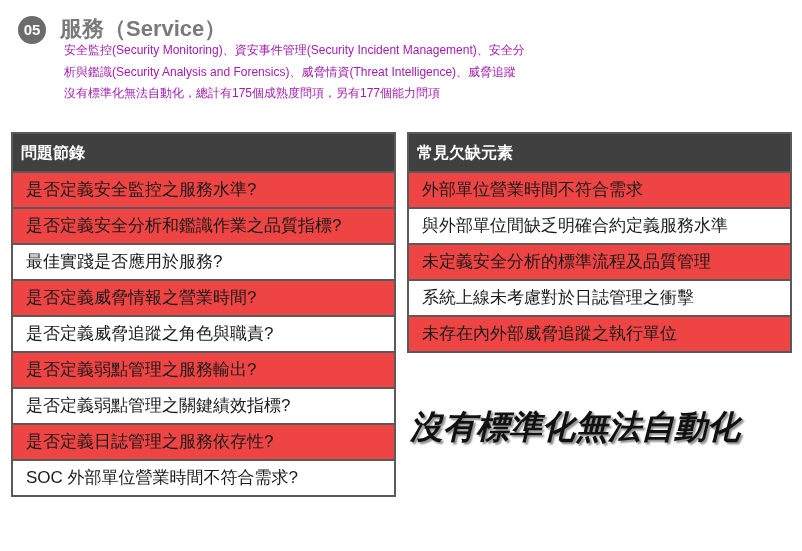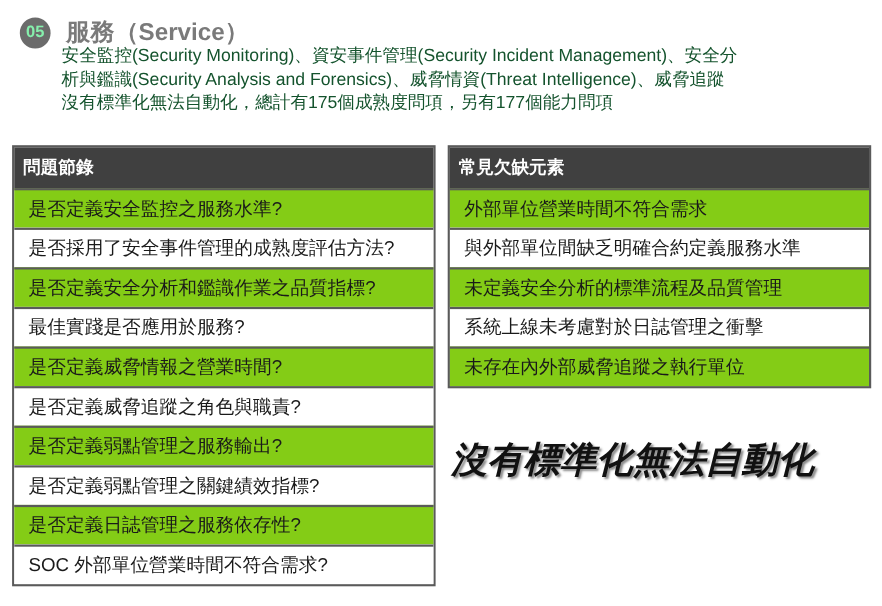--- a/index.html
+++ b/index.html
@@ -2,68 +2,67 @@
 <html><head>
 <meta charset="utf-8">
 <style>
   html, body { margin: 0; padding: 0; background: #ffffff; }
   body {
     width: 802px; height: 551px; position: relative; overflow: hidden;
     font-family: "Liberation Sans", "DejaVu Sans", sans-serif; color: #1a1a1a;
   }
   .badge {
     position: absolute; left: 18px; top: 16px; width: 28px; height: 28px;
-    border-radius: 50%; background: #6b6b6b; color: #86efac;
+    border-radius: 50%; background: #6b6b6b; color: #ffffff;
     font-weight: bold; font-size: 15px; line-height: 28px; text-align: center;
   }
   .title {
     position: absolute; left: 60px; top: 18px; font-size: 22px; font-weight: bold;
     color: #7a7a7a; line-height: 22px;
   }
   .desc {
-    position: absolute; left: 56px; top: 40px; width: 710px;
-    font-size: 16px; line-height: 21.5px; color: #14532d;
+    position: absolute; left: 64px; top: 40px; width: 710px;
+    font-size: 12px; line-height: 21.5px; color: #a21caf;
   }
   .desc div { white-space: nowrap; }
   .tbl {
     position: absolute; border: 2px solid #5a5a5a; box-sizing: border-box;
   }
   .tbl .hdr {
     background: #404040; color: #fff; font-weight: bold; font-size: 16px;
     height: 37px; line-height: 37px; padding-left: 8px; box-sizing: border-box;
   }
   .tbl .row {
     height: 36px; line-height: 34px; font-size: 17px; padding-left: 13px;
     box-sizing: border-box; border-top: 2px solid #5a5a5a; white-space: nowrap;
   }
-  .tbl .row.odd { background: #84cc16; }
+  .tbl .row.odd { background: #ef4444; }
   .tbl .row.even { background: #ffffff; }
   #left-table { left: 11px; top: 132px; width: 385px; }
   #right-table { left: 407px; top: 132px; width: 385px; }
   .slogan {
-    position: absolute; left: 410px; top: 396px; font-size: 33px;
+    position: absolute; left: 410px; top: 405px; font-size: 33px;
     font-weight: bold; font-style: italic; color: #111;
     text-shadow: 2px 2px 2px #8a8a8a; letter-spacing: 0px; white-space: nowrap;
   }
 </style>
 </head>
 <body>
 
 <div class="badge">05</div>
 <div class="title">服務（Service）</div>
 <div class="desc">
   <div>安全監控(Security Monitoring)、資安事件管理(Security Incident Management)、安全分</div>
   <div>析與鑑識(Security Analysis and Forensics)、威脅情資(Threat Intelligence)、威脅追蹤</div>
   <div>沒有標準化無法自動化，總計有175個成熟度問項，另有177個能力問項</div>
 </div>
 
 <div class="tbl" id="left-table">
   <div class="hdr">問題節錄</div>
   <div class="row odd">是否定義安全監控之服務水準?</div>
-  <div class="row even">是否採用了安全事件管理的成熟度評估方法?</div>
   <div class="row odd">是否定義安全分析和鑑識作業之品質指標?</div>
   <div class="row even">最佳實踐是否應用於服務?</div>
   <div class="row odd">是否定義威脅情報之營業時間?</div>
   <div class="row even">是否定義威脅追蹤之角色與職責?</div>
   <div class="row odd">是否定義弱點管理之服務輸出?</div>
   <div class="row even">是否定義弱點管理之關鍵績效指標?</div>
   <div class="row odd">是否定義日誌管理之服務依存性?</div>
   <div class="row even">SOC 外部單位營業時間不符合需求?</div>
 </div>
 

